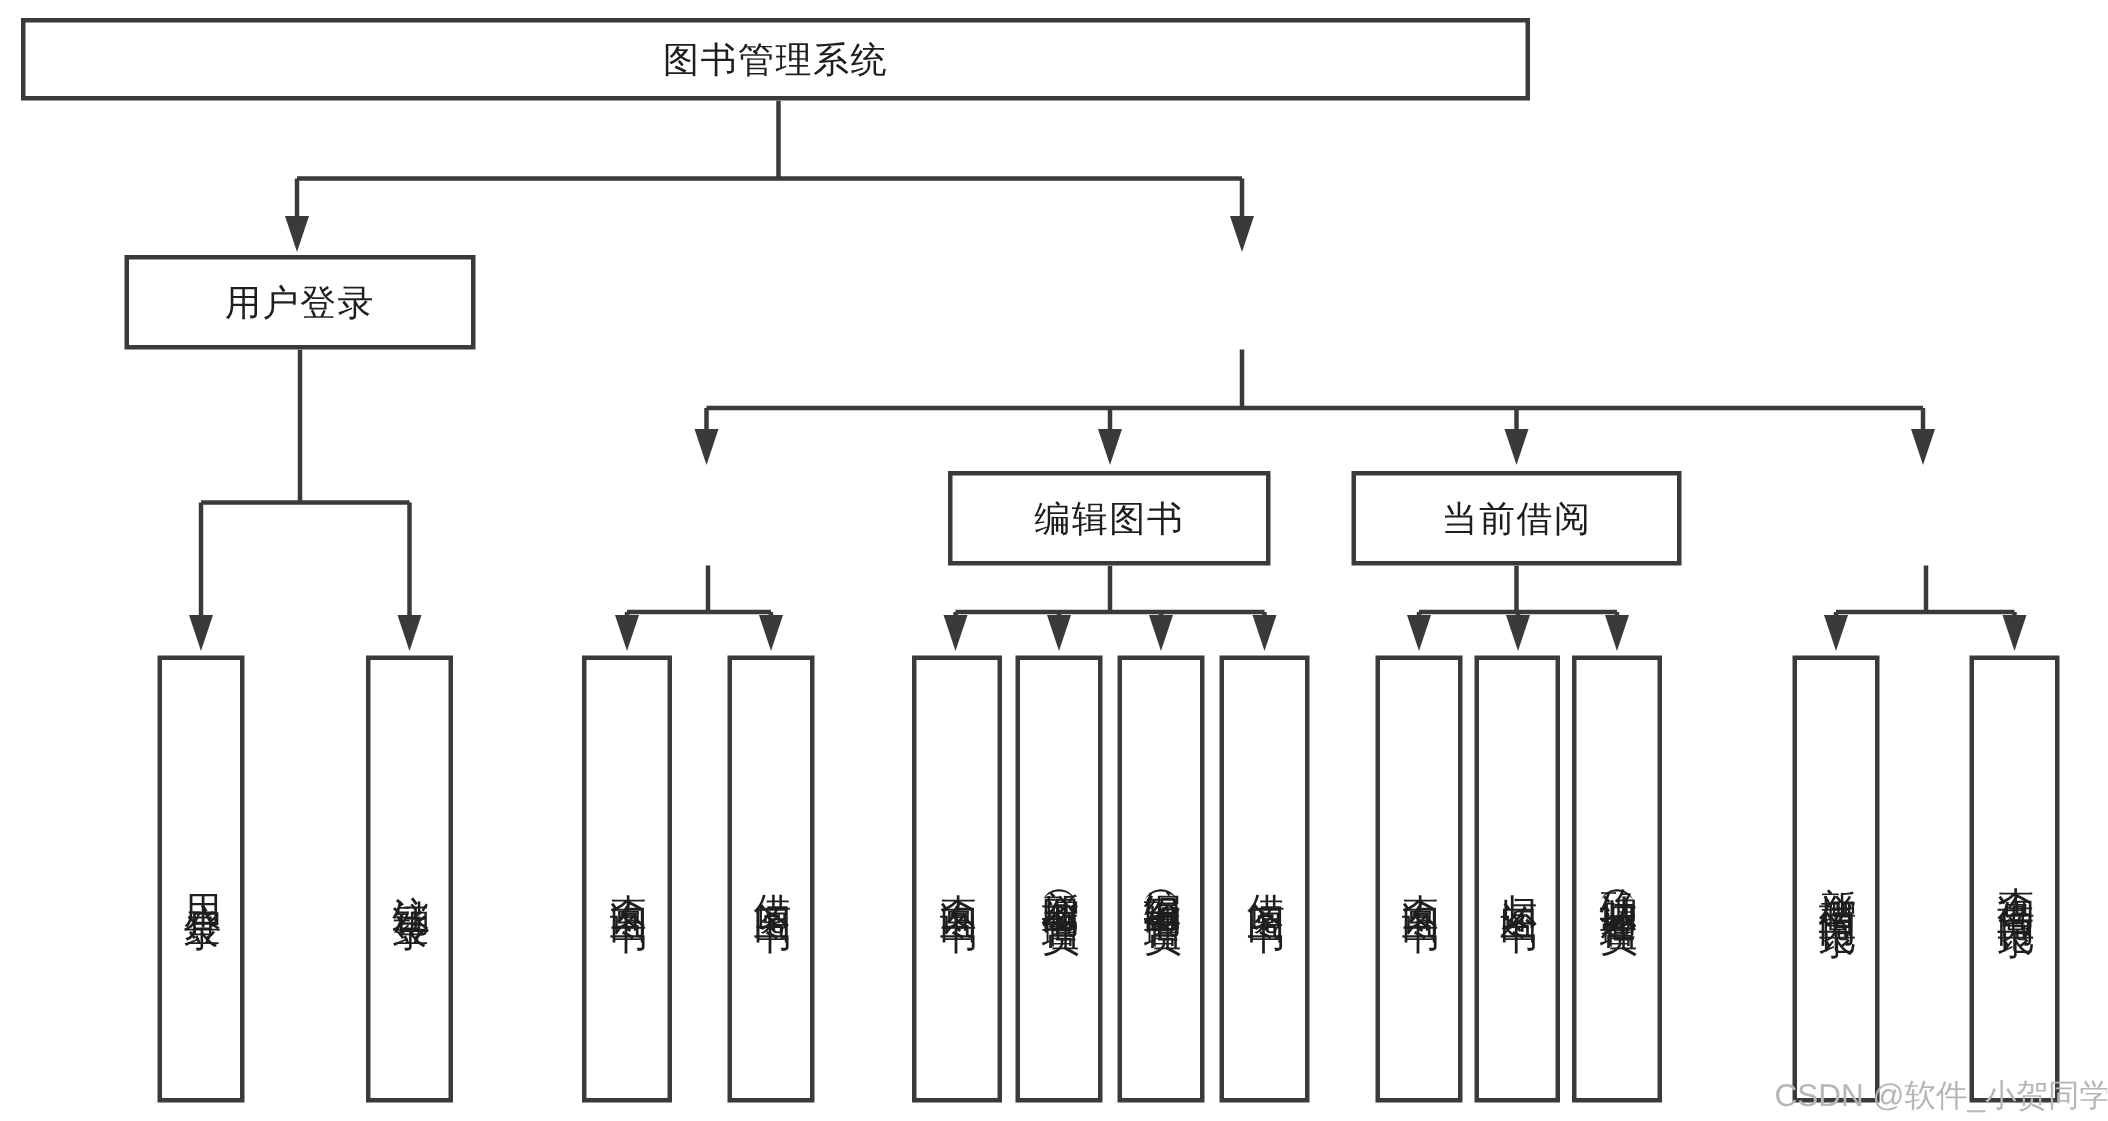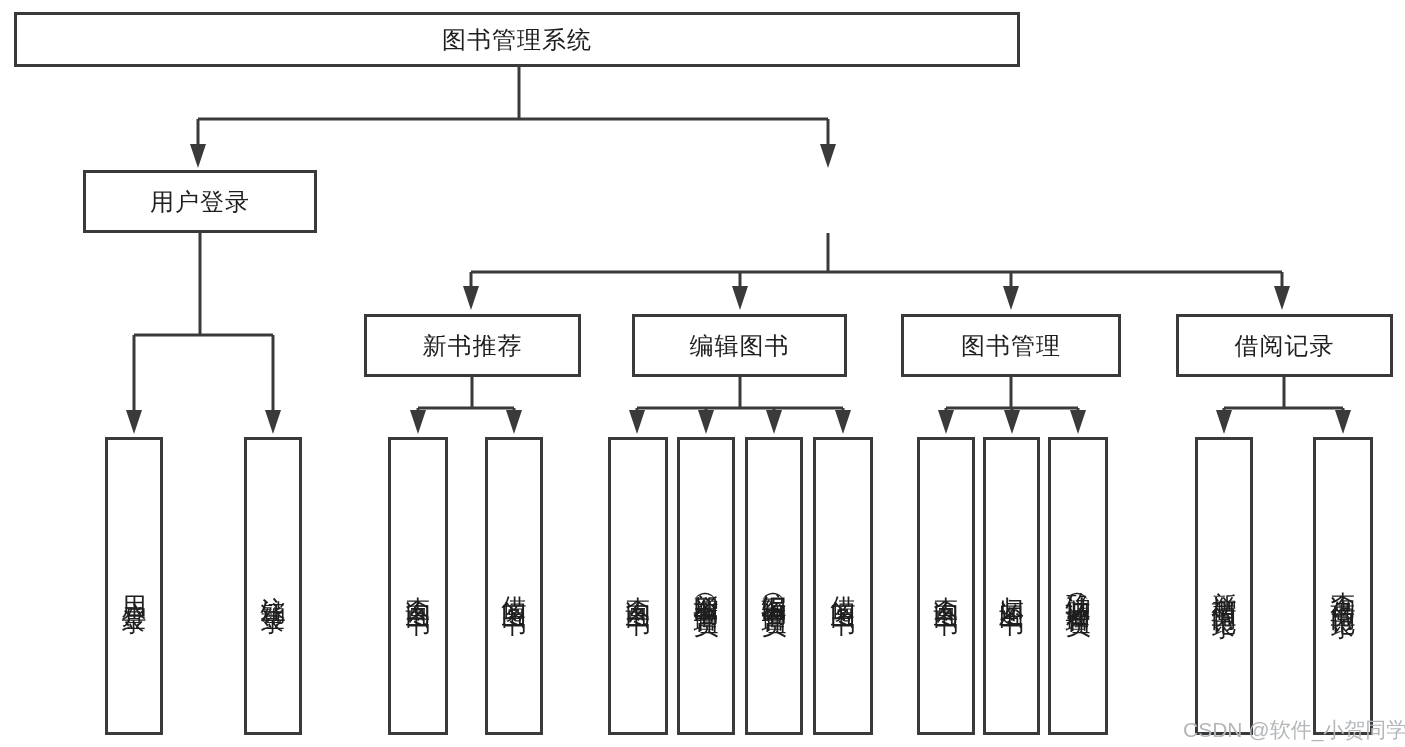--- a/index.html
+++ b/index.html
@@ -138,31 +138,25 @@
   </svg>
 
   <div class="node" style="left:14px;top:12px;width:1006px;height:55px">
     <span class="hlabel">图书管理系统</span>
   </div>
 
   <div class="node" style="left:83px;top:170px;width:234px;height:63px">
     <span class="hlabel">用户登录</span>
   </div>
 
-  <div class="node" style="left:364px;top:314px;width:217px;height:63px">
-    <span class="hlabel">新书推荐</span>
-  </div>
   <div class="node" style="left:632px;top:314px;width:215px;height:63px">
     <span class="hlabel">编辑图书</span>
   </div>
   <div class="node" style="left:901px;top:314px;width:220px;height:63px">
-    <span class="hlabel">图书管理</span>
-  </div>
-  <div class="node" style="left:1176px;top:314px;width:217px;height:63px">
-    <span class="hlabel">借阅记录</span>
+    <span class="hlabel">当前借阅</span>
   </div>
 
   <div class="node leaf" style="left:105px;width:58px">
     <span class="vlabel">用户登录</span>
   </div>
   <div class="node leaf" style="left:244px;width:58px">
     <span class="vlabel">注销登录</span>
   </div>
   <div class="node leaf" style="left:388px;width:60px">
     <span class="vlabel">查询图书</span>

